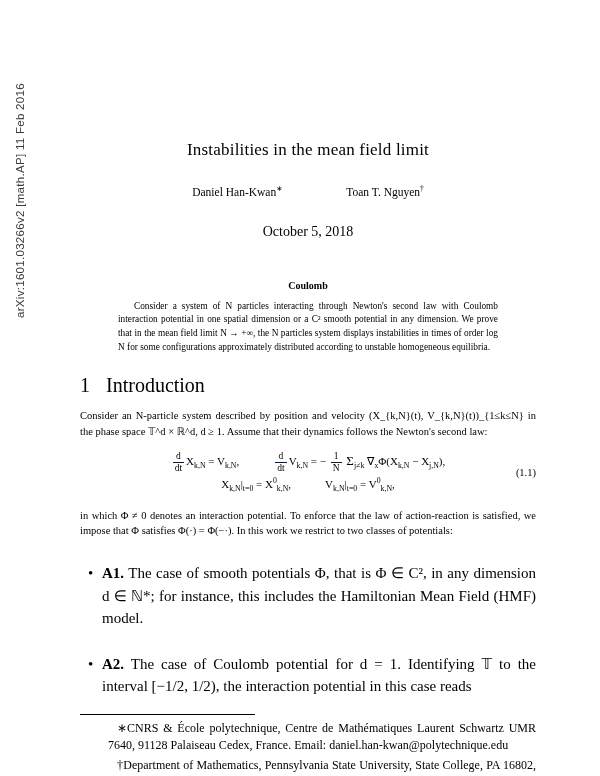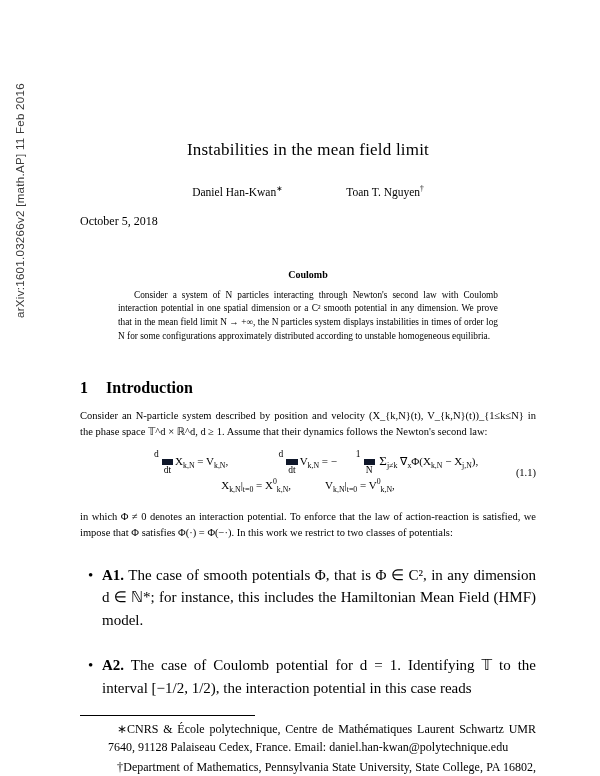--- a/index.html
+++ b/index.html
@@ -57,40 +57,41 @@
   }
   .authors .gap {
     display: inline-block;
     width: 58px;
   }
   sup {
     font-size: 7.5px;
     vertical-align: super;
   }
   .date {
-    margin-top: 16px;
-    font-size: 12px;
+    text-align: center;
+    margin-top: 26px;
+    font-size: 14px;
   }
   .abs-head {
     text-align: center;
     font-weight: bold;
     font-size: 10px;
     margin-top: 40px;
   }
   .abstract {
     margin: 9px 38px 0 38px;
     font-size: 9.3px;
     line-height: 1.46;
     text-align: justify;
     text-indent: 16px;
   }
   .section {
-    margin-top: 36px;
-    font-size: 16px;
-    font-weight: bold;
+    margin-top: 20px;
+    font-size: 20px;
+    font-weight: normal;
   }
   .section .num {
     display: inline-block;
     width: 26px;
   }
   .body-par {
     font-size: 10.5px;
     line-height: 1.5;
     text-align: justify;
     margin-top: 11px;
@@ -111,21 +112,21 @@
   .eq-line { line-height: 1.9; }
   .frac {
     display: inline-block;
     vertical-align: middle;
     text-align: center;
     font-size: 9.5px;
     line-height: 1.08;
     margin: 0 2px;
   }
   .frac .top { display: block; padding: 0 2px; }
-  .frac .bot { display: block; border-top: 6px solid #0f172a; padding: 0 2px; margin-left: 22px; }
+  .frac .bot { display: block; border-top: 1px solid #0f172a; padding: 0 2px; }
   .sub { font-size: 7.8px; vertical-align: sub; }
   .sup2 { font-size: 7.8px; vertical-align: super; }
   .spacer-wide { display: inline-block; width: 34px; }
   ul.bullets {
     margin: 11px 0 0 0;
     padding-left: 22px;
     list-style: none;
   }
   ul.bullets li {
     font-size: 15px;

